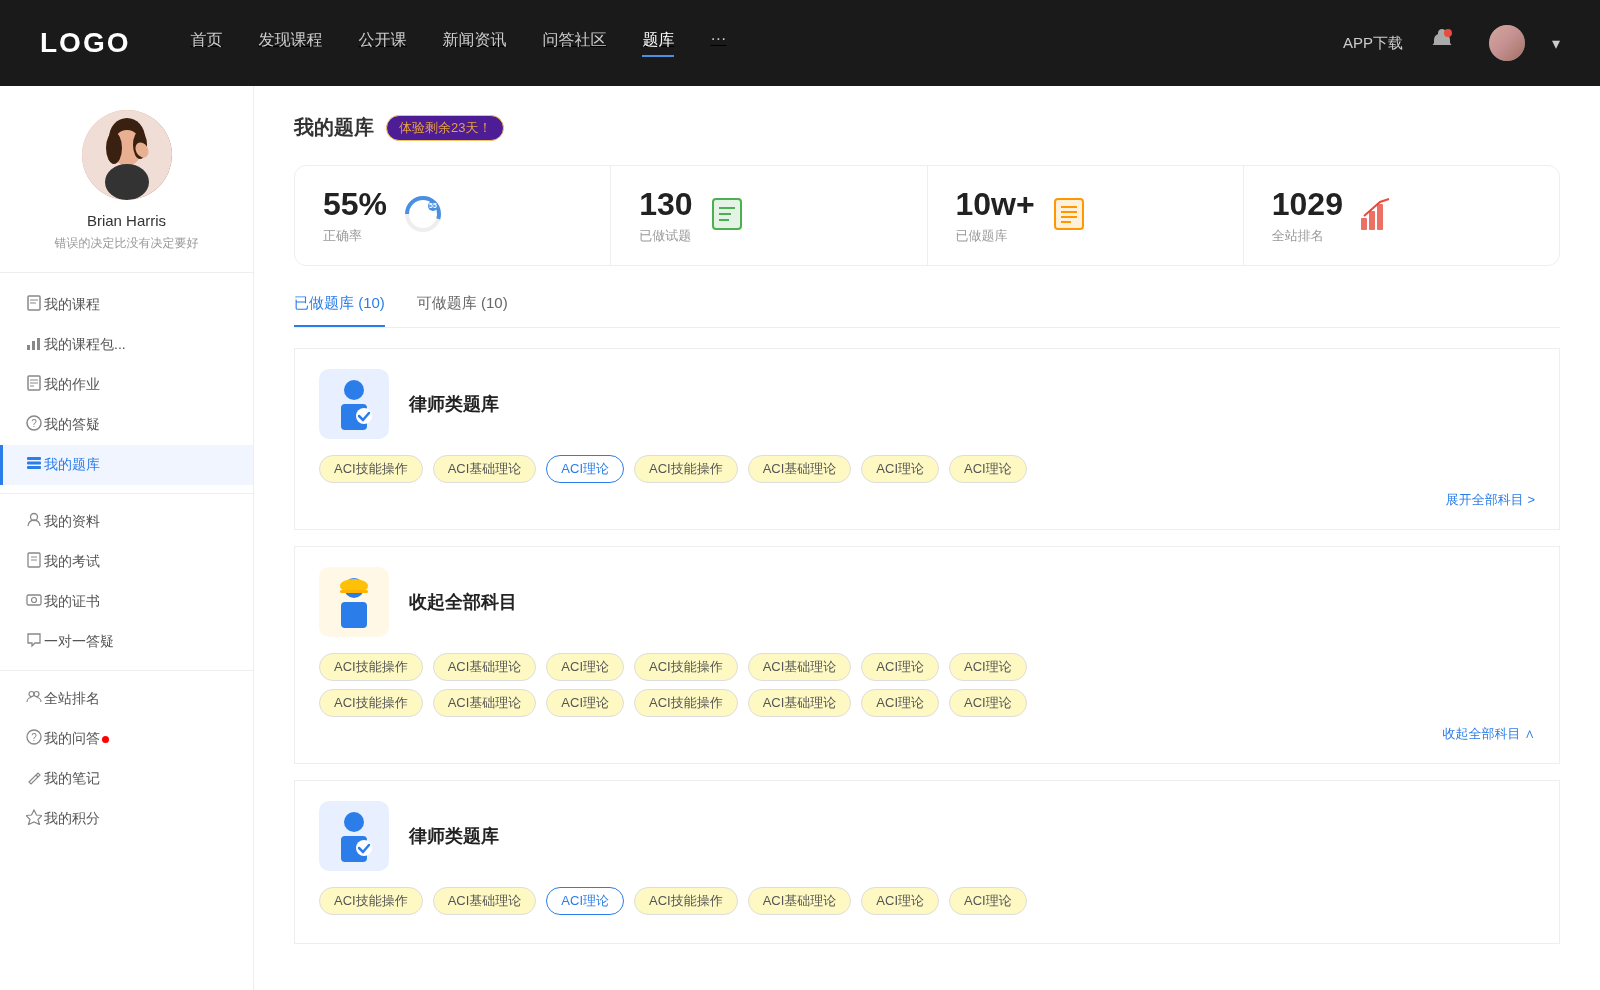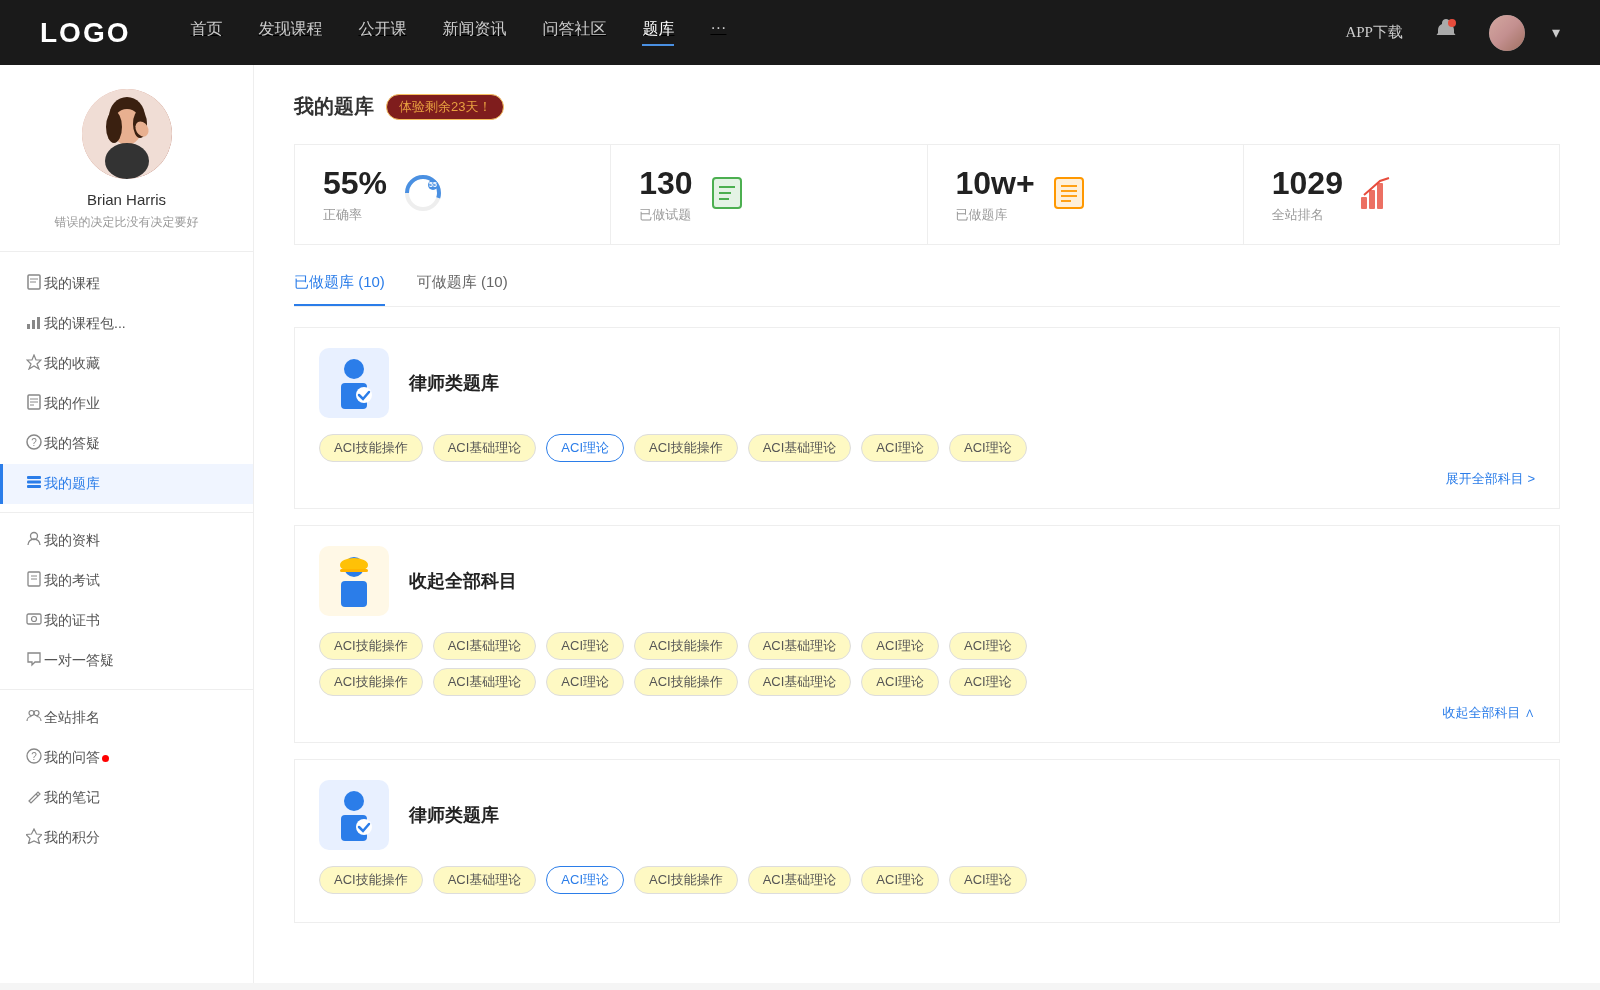--- a/index.html
+++ b/index.html
@@ -1,26 +1,25 @@
 <!DOCTYPE html>
 <html><head>
   <meta charset="utf-8">
   <style>
     * { margin: 0; padding: 0; box-sizing: border-box; }
     body { font-family: 'PingFang SC', 'Microsoft YaHei', sans-serif; background: #f5f5f5; width: 1600px; height: 990px; overflow: hidden; }
 
     
     .navbar {
       background: #1a1a1a;
-      height: 65px;
+      height: 86px;
       display: flex;
       align-items: center;
       padding: 0 40px;
       gap: 40px;
-      text-align: center;
     }
     .nav-logo {
       color: white;
       font-size: 28px;
       font-weight: bold;
       letter-spacing: 2px;
       margin-right: 20px;
     }
     .nav-items {
       display: flex;
@@ -36,21 +35,20 @@
     }
     .nav-item.active {
       color: white;
       border-bottom: 2px solid #4a90e2;
     }
     .nav-right {
       display: flex;
       align-items: center;
       gap: 27px;
       color: white;
-      font-family: Liberation Serif, serif;
     }
     .nav-app-download {
       color: #ccc;
       font-size: 15px;
       cursor: pointer;
     }
     .nav-bell {
       width: 32px;
       height: 32px;
       position: relative;
@@ -175,35 +173,35 @@
       align-items: center;
       gap: 12px;
       margin-bottom: 24px;
     }
     .page-title {
       font-size: 20px;
       font-weight: 600;
       color: #333;
     }
     .trial-badge {
-      background: #7f1d1d;
+      background: #4c1d95;
       color: #e8a040;
       border: 1px solid #f5c060;
       border-radius: 20px;
       padding: 3px 12px;
       font-size: 13px;
     }
 
     
     .stats-row {
       display: flex;
       gap: 0;
       margin-bottom: 28px;
       border: 1px solid #eee;
-      border-radius: 0;
+      border-radius: 12px;
       overflow: hidden;
     }
     .stat-item {
       flex: 1;
       padding: 20px 28px;
       border-right: 1px solid #eee;
       display: flex;
       align-items: center;
       gap: 16px;
     }
@@ -387,28 +385,20 @@
               <rect x="1" y="10" width="3" height="5" fill="#888"></rect>
               <rect x="6" y="6" width="3" height="9" fill="#888"></rect>
               <rect x="11" y="3" width="3" height="12" fill="#888"></rect>
             </svg>
         </span>
         <span>我的课程包...</span>
       </div>
       <div class="sidebar-item">
         <span class="sidebar-icon">
           <svg width="16" height="16" viewBox="0 0 16 16" fill="none">
-              <polygon points="8,1 10,6 15,6 11,10 13,15 8,12 3,15 5,10 1,6 6,6" stroke="#888" stroke-width="1.2" fill="none"></polygon>
-            </svg>
-        </span>
-        <span>我的收藏</span>
-      </div>
-      <div class="sidebar-item">
-        <span class="sidebar-icon">
-          <svg width="16" height="16" viewBox="0 0 16 16" fill="none">
               <rect x="2" y="1" width="12" height="14" rx="1" stroke="#888" stroke-width="1.5"></rect>
               <line x1="4" y1="5" x2="12" y2="5" stroke="#888"></line>
               <line x1="4" y1="8" x2="12" y2="8" stroke="#888"></line>
               <line x1="4" y1="11" x2="8" y2="11" stroke="#888"></line>
             </svg>
         </span>
         <span>我的作业</span>
       </div>
       <div class="sidebar-item">
         <span class="sidebar-icon">

